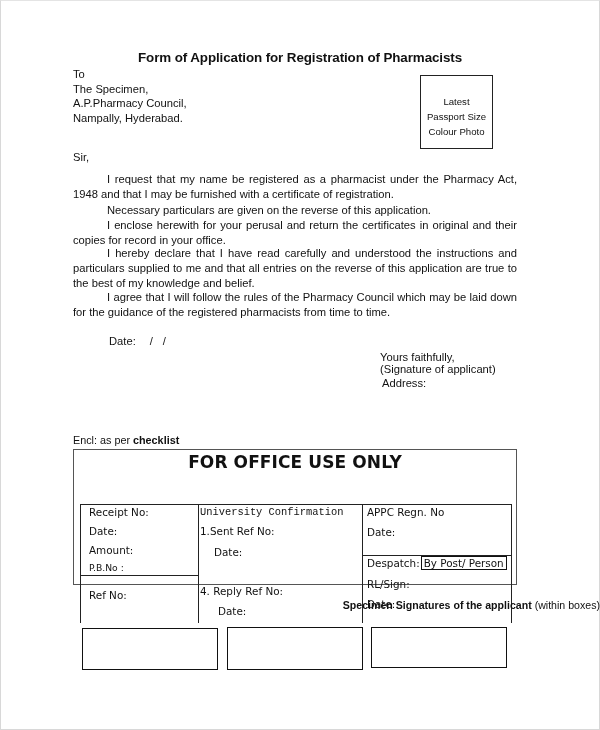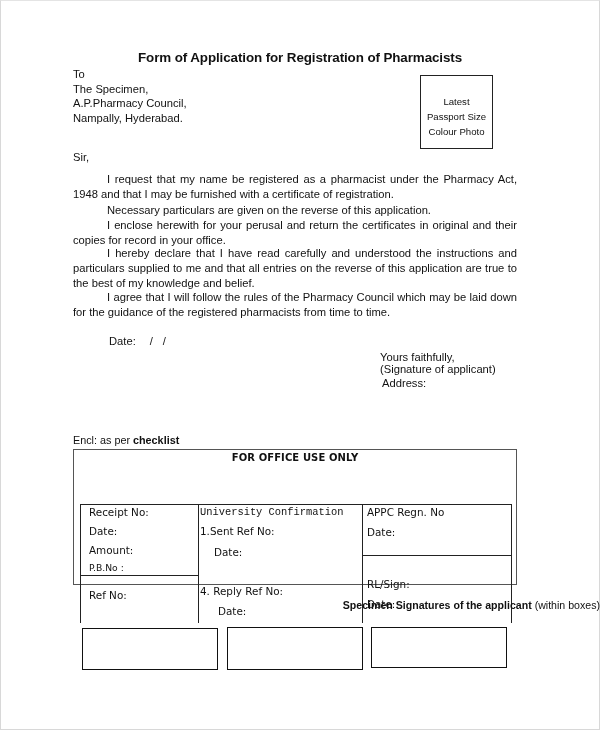--- a/index.html
+++ b/index.html
@@ -42,21 +42,21 @@
     .addr-lbl { left: 382px; top: 376px; }
     .encl { left: 73px; top: 434px; font-size: 10.8px; }
     .encl b { font-weight: bold; }
 
     .office-box {
       left: 73px; top: 449px; width: 444px; height: 136px;
       border: 1px solid #555; box-sizing: border-box;
     }
     .office-title {
       left: 0; width: 100%; top: 2px; text-align: center;
-      font-family: "DejaVu Sans", sans-serif; font-weight: bold; font-size: 10px;
+      font-family: "DejaVu Sans", sans-serif; font-weight: bold; font-size: 17px;
       letter-spacing: 0.1px;
     }
     .otable {
       position: absolute; left: 6px; top: 16px; width: 432px; height: 118px;
       border-top: 1px solid #222;
       font-family: "DejaVu Sans", sans-serif; font-size: 10.4px; margin-top: 38px;
     }
     .col {
       position: absolute; top: 0; bottom: 0;
     }
@@ -133,20 +133,21 @@
       <div class="lbl" style="left:2px;top:1px;font-family:Liberation Mono, monospace;">University Confirmation</div>
       <div class="lbl" style="left:2px;top:20px;">1.Sent Ref No:</div>
       <div class="lbl" style="left:16px;top:41px;">Date:</div>
       <div class="lbl" style="left:2px;top:80px;">4. Reply Ref No:</div>
       <div class="lbl" style="left:20px;top:100px;">Date:</div>
     </div>
     <div class="col col3">
       <div class="lbl" style="left:4px;top:1px;">APPC Regn. No</div>
       <div class="lbl" style="left:4px;top:21px;">Date:</div>
       <div class="divider" style="top:50px;"></div>
+      <div class="lbl" style="left:4px;top:51px;"><span>Despatch:</span><span class="despatch-box">By Post/ Person</span></div>
       <div class="lbl" style="left:4px;top:73px;">RL/Sign:</div>
       <div class="lbl" style="left:4px;top:93px;">Date:</div>
     </div>
   </div>
 </div>
 
 <div class="abs spec-title"><b>Specimen Signatures of the applicant</b><span> (within boxes)</span></div>
 
 <div class="sig-box sb1"></div>
 <div class="sig-box sb2"></div>

